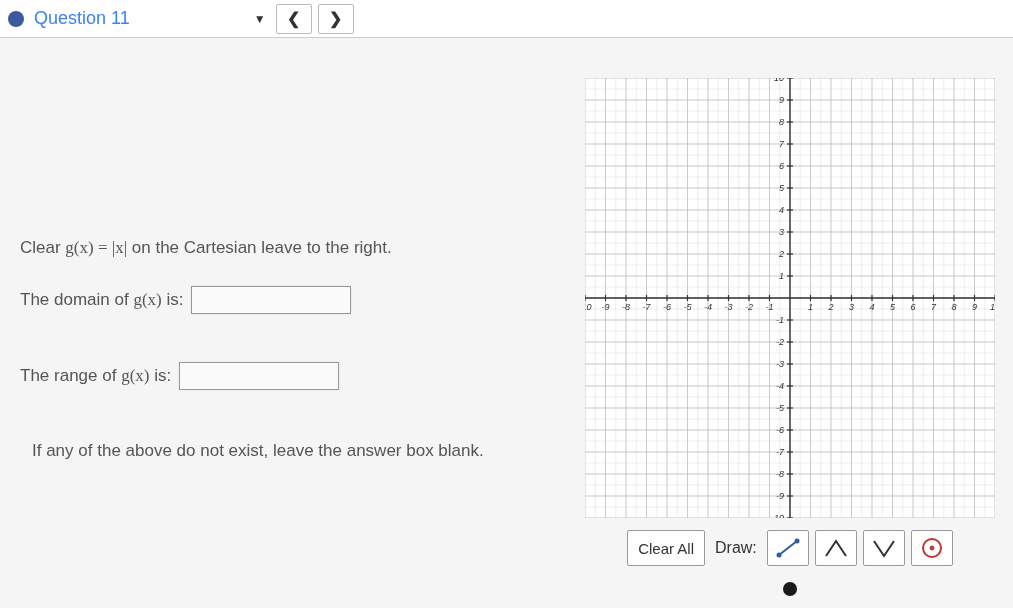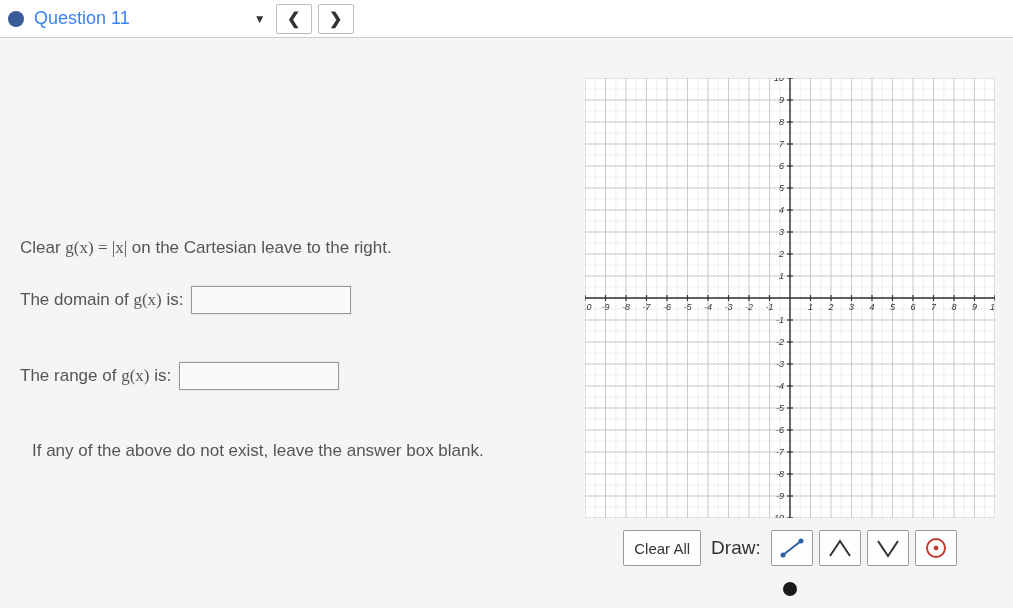--- a/index.html
+++ b/index.html
@@ -104,21 +104,21 @@
     display: flex;
     align-items: center;
     justify-content: center;
     padding: 0 10px;
     font-size: 15px;
     cursor: pointer;
     border-radius: 2px;
   }
   .tool-btn.icon { width: 42px; padding: 0; }
   .tool-btn.icon.red svg path, .tool-btn.icon.red svg circle { stroke: #c0392b; }
-  .draw-label { font-size: 19px; margin: 6px 4px; }
+  .draw-label { font-size: 16px; margin: 6px 4px; }
   .footer-dot {
     margin-top: 16px;
     width: 14px;
     height: 14px;
     border-radius: 50%;
     background: #1a1a1a;
     align-self: center;
   }
 </style>
 </head>

